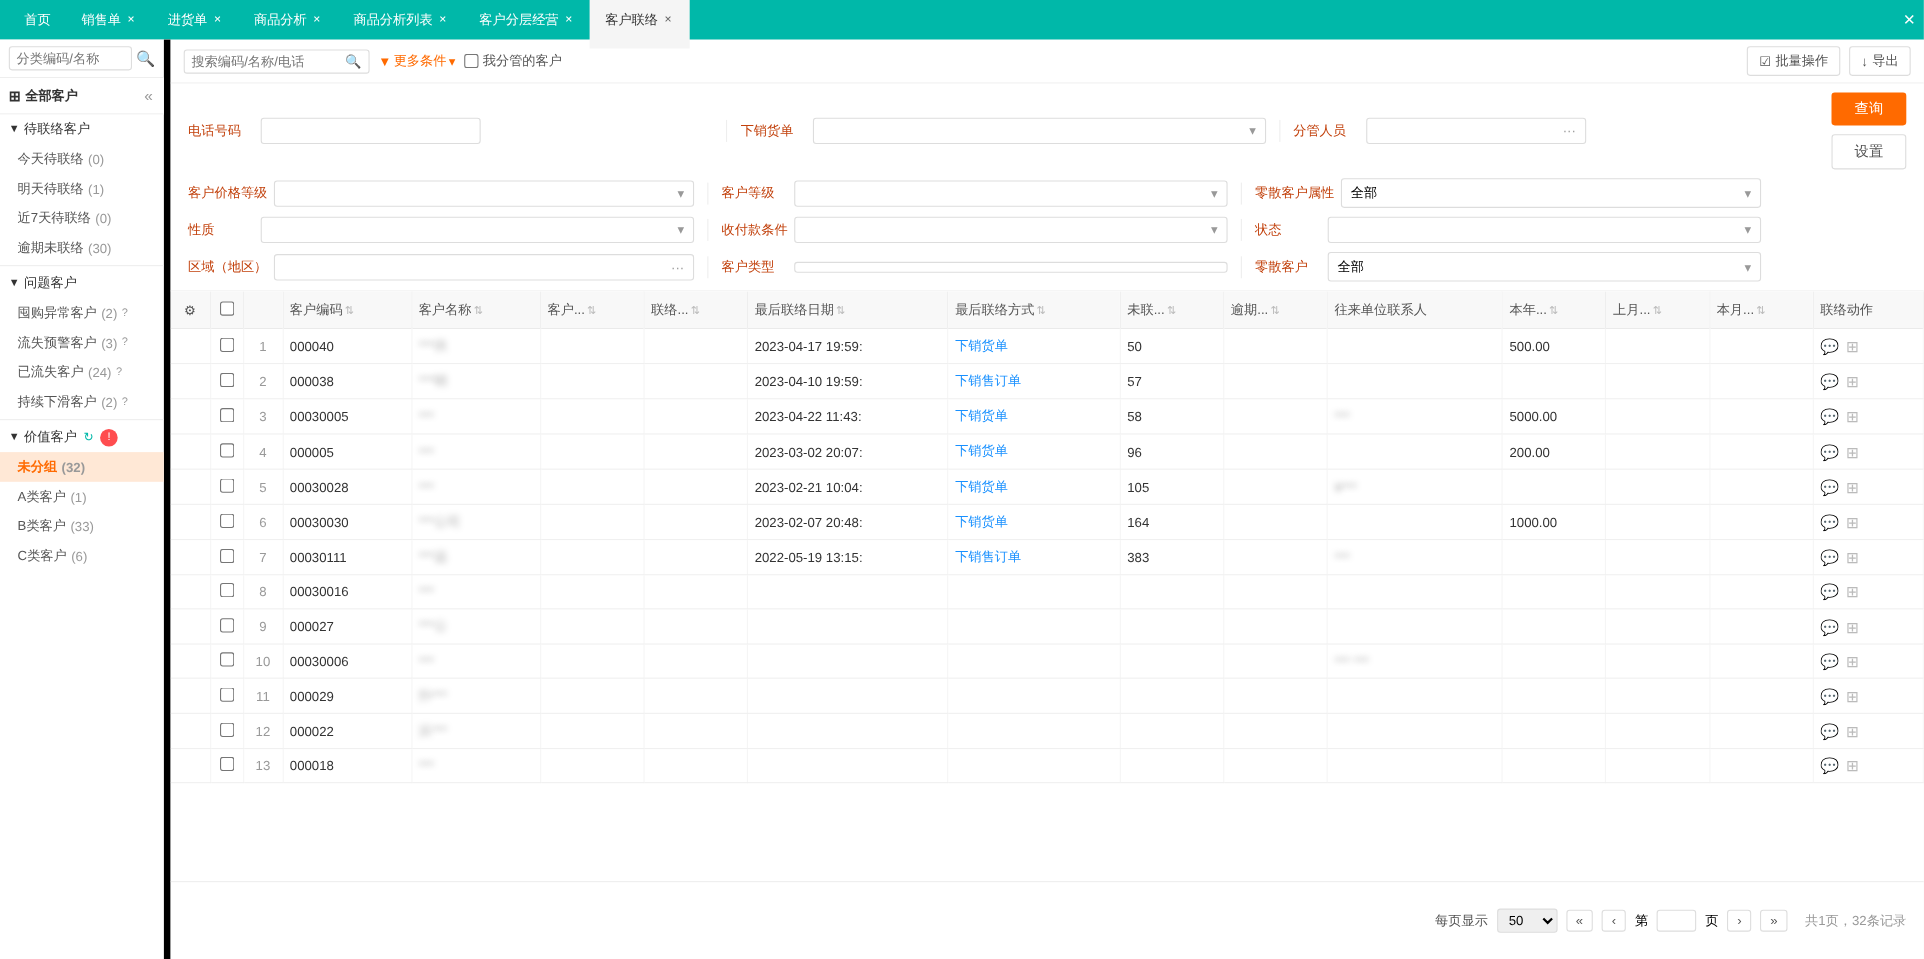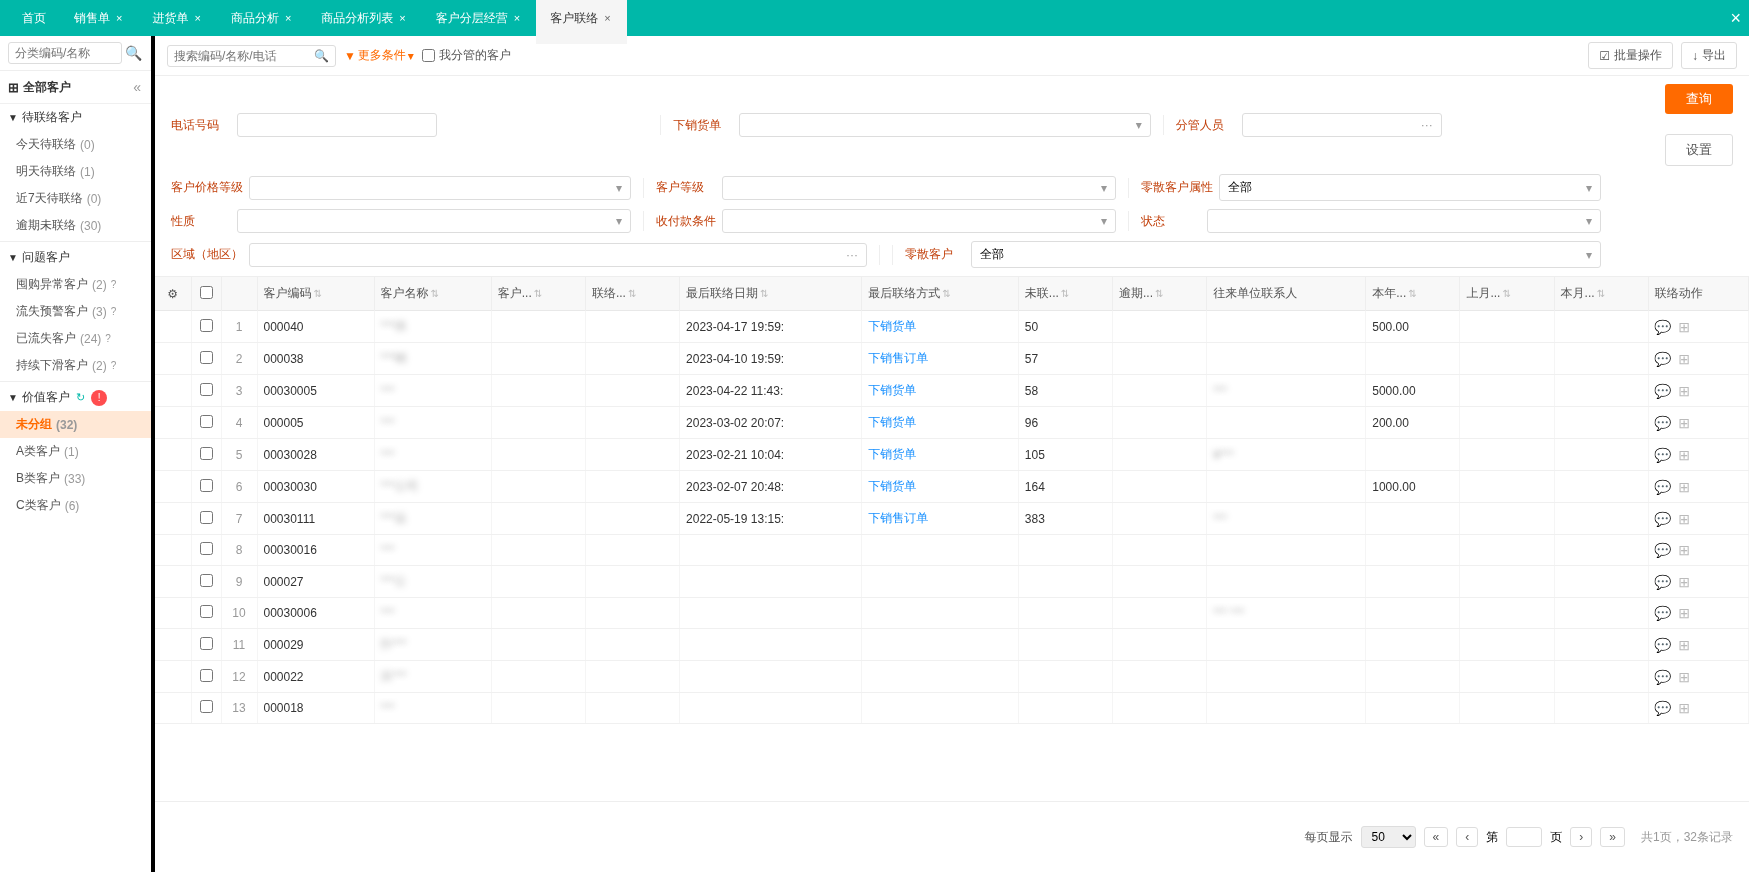--- a/index.html
+++ b/index.html
@@ -25,21 +25,21 @@
     }
     .nav-item.active .nav-close { color: #666; }
     .nav-home { padding: 0 12px; font-size: 13px; }
     .top-nav-right { margin-left: auto; color: white; font-size: 18px; cursor: pointer; }
 
     
     .main-layout { display: flex; height: calc(872px - 36px); }
 
     
     .sidebar {
-      width: 155px; min-width: 155px; background: #fff; border-right: 4px solid #000000;
+      width: 155px; min-width: 155px; background: #fff; border-right: 6px solid #000000;
       display: flex; flex-direction: column; overflow-y: auto;
     }
     .sidebar-search {
       display: flex; align-items: center; padding: 6px 8px;
       border-bottom: 1px solid #eee;
     }
     .sidebar-search input {
       border: 1px solid #ddd; border-radius: 3px; padding: 3px 6px;
       font-size: 12px; width: 100%; outline: none;
     }
@@ -364,21 +364,21 @@
           </div>
         </div>
         <div class="filter-sep"></div>
         <div class="filter-field">
           <label>分管人员</label>
           <div class="field-input" style="max-width:200px;">
             <span></span>
               <span style="color:#999;">···</span>
           </div>
         </div>
-        <div style="margin-left:auto;display:flex;flex-direction:column;gap:20px;">
+        <div style="margin-left:auto;display:flex;flex-direction:column;gap:8px;">
           <button class="btn-query">查询</button>
           <button class="btn-reset">设置</button>
         </div>
       </div>
 
       <div class="filter-row">
         <div class="filter-field">
           <label>客户价格等级</label>
           <div class="field-input">
             <span></span>
@@ -433,20 +433,26 @@
 
       <div class="filter-row" style="margin-bottom:0;">
         <div class="filter-field">
           <label>区域（地区）</label>
           <div class="field-input">
             <span></span>
               <span style="color:#999;">···</span>
           </div>
         </div>
         <div class="filter-sep"></div>
+        <div class="filter-field">
+          <label>客户类型</label>
+          <div class="field-input">
+            <span></span>
+          </div>
+        </div>
         <div class="filter-sep"></div>
         <div class="filter-field">
           <label>零散客户</label>
           <div class="field-input">
             <span>全部</span>
               <span class="arrow">▾</span>
           </div>
         </div>
         <div style="width:120px;"></div>
       </div>

